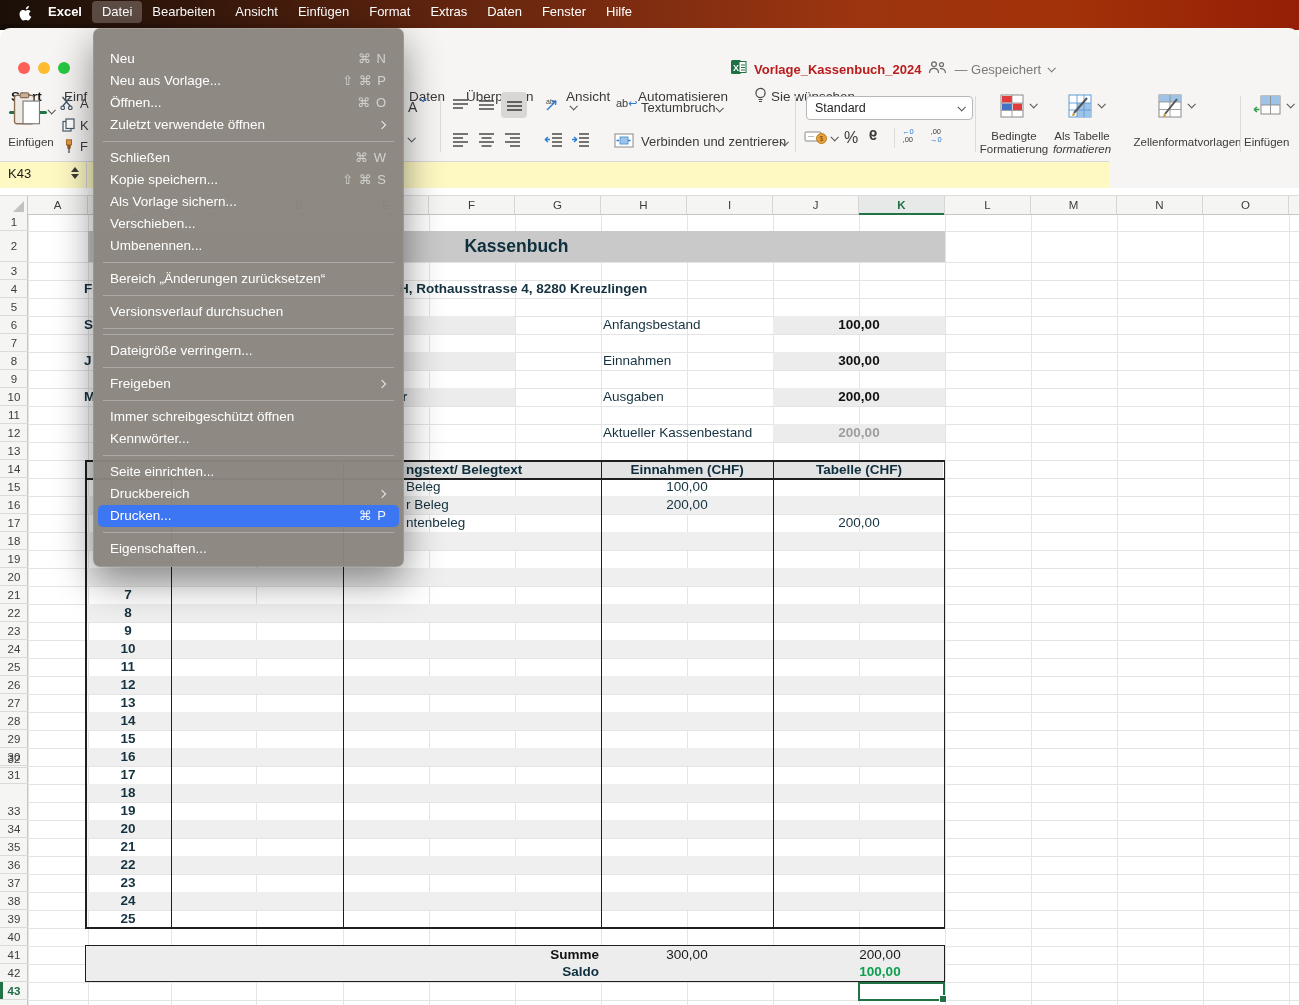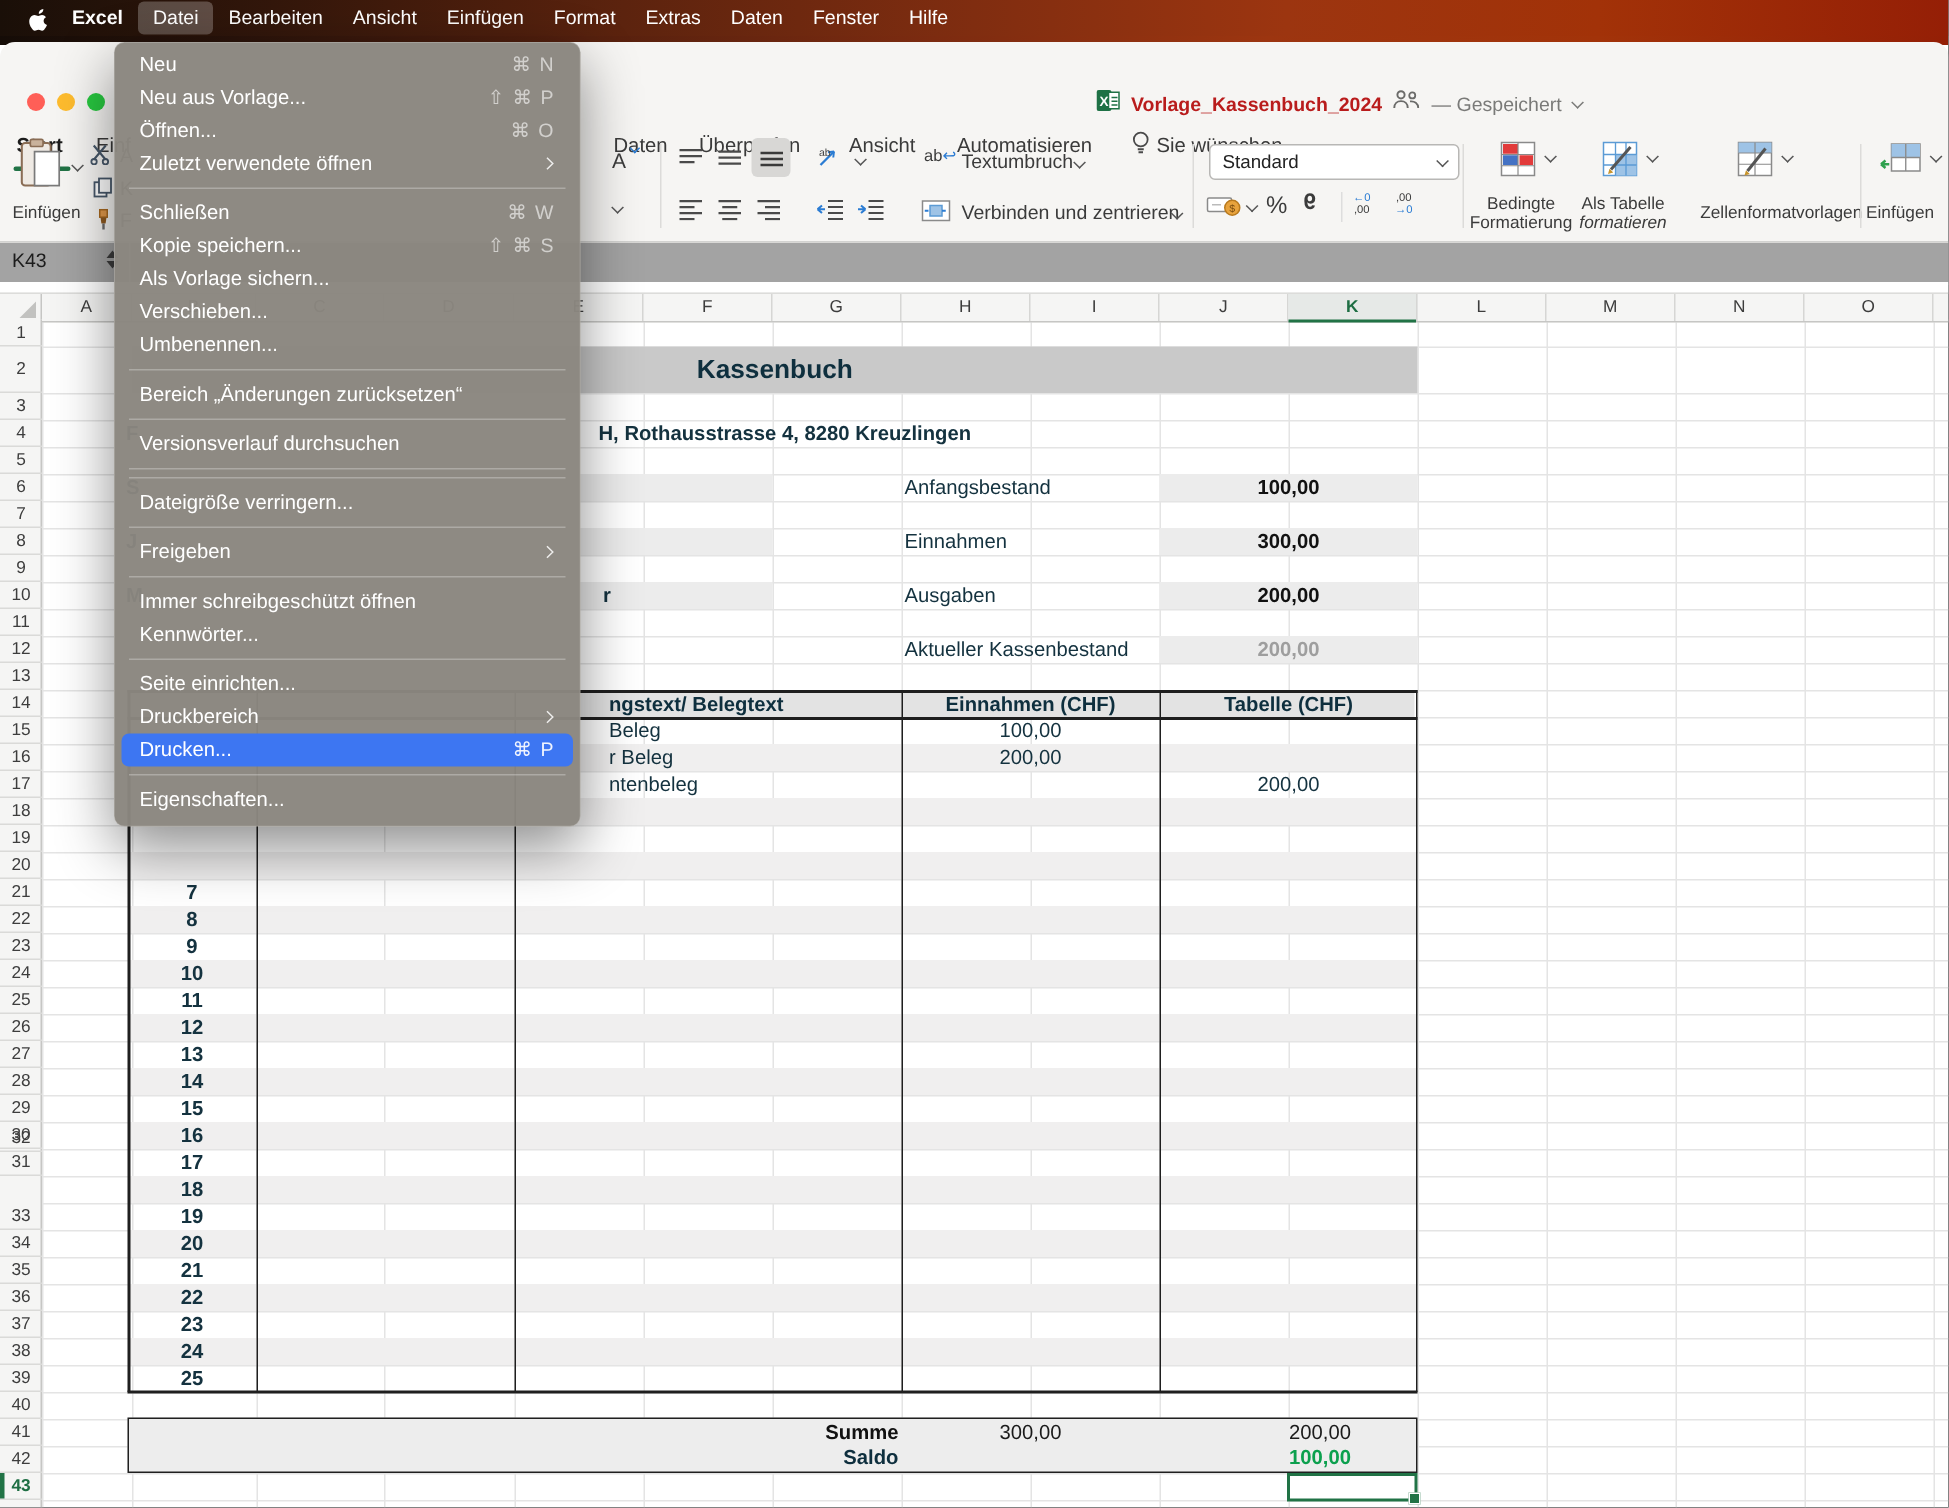--- a/index.html
+++ b/index.html
@@ -35,21 +35,21 @@
   .rlabel{font-size:11.5px;color:#3b3b3b;text-align:center;white-space:nowrap;}
   .rtext{font-size:13px;color:#3b3b3b;white-space:nowrap;}
   .iconbox{position:absolute;display:flex;align-items:center;justify-content:center;}
   .activebox{background:#d8d7d5;border-radius:4px;}
   .stdbox{position:absolute;left:806px;top:8px;width:149px;height:22px;background:#fff;border:1px solid #b8b7b5;
      border-radius:4px;display:flex;align-items:center;padding:0 8px;font-size:12.5px;color:#222;}
   .stdbox .chev{margin-left:auto;color:#555;}
   .decico{position:absolute;font-size:7.5px;line-height:8px;color:#3b3b3b;text-align:center;}
   .decico b{color:#2b7cd3;font-weight:normal;}
   
-  .formularow{position:absolute;left:0;top:133px;width:1299px;height:27px;background:#a3a3a3;
+  .formularow{position:absolute;left:0;top:133px;width:1109px;height:27px;background:#fef9c3;
      border-top:1px solid #d8d7d5;border-bottom:1px solid #cfcecd;}
   .namebox{position:absolute;left:8px;top:4px;font-size:13px;color:#1c1c1c;}
   .spin{position:absolute;left:71px;top:5px;display:flex;flex-direction:column;gap:2px;}
   .spin i{width:0;height:0;border-left:4px solid transparent;border-right:4px solid transparent;}
   .spin .up{border-bottom:5px solid #3c3c3c;}
   .spin .dn{border-top:5px solid #3c3c3c;}
   .fdivider{position:absolute;left:86px;top:0;bottom:0;width:1px;background:#d8d7d5;}
   .whitegap{position:absolute;left:0;top:160px;width:1299px;height:7px;background:#fff;}
   
   .sheet{position:absolute;inset:0;z-index:2;}
@@ -77,23 +77,23 @@
      font-weight:bold;font-size:17.5px;line-height:31px;color:#0e2f3e;}
   .graycell{background:#ececec;}
   .valcell{left:773px;width:172px;text-align:center;font-weight:bold;color:#111;}
   .tableline{background:#1f1f1f;position:absolute;z-index:2;}
   .thead{font-weight:bold;color:#0e2f3e;}
   .cellcenter{text-align:center;}
   .selbox{position:absolute;left:858px;top:982px;width:87px;height:19px;border:2px solid #217346;
      box-sizing:border-box;z-index:4;}
   .selbox .handle{position:absolute;right:-4px;bottom:-4px;width:6px;height:6px;background:#217346;border:1px solid #fff;}
   
-  .filemenu{position:absolute;left:76px;top:28px;width:311px;z-index:9;border-radius:7px;
+  .filemenu{position:absolute;left:93px;top:28px;width:311px;z-index:9;border-radius:7px;
     background:rgba(138,134,127,.97);box-shadow:0 14px 38px rgba(0,0,0,.45),0 0 0 .5px rgba(255,255,255,.25) inset;
-    padding:4px 0 7px;}
+    padding:20px 0 7px;}
   .fm-item{height:22px;line-height:22px;margin:0 5px;padding:0 12px;border-radius:5px;color:#fff;
     font-size:13.5px;display:flex;align-items:center;}
   .fm-item.hl{background:#3d76f2;}
   .fm-label{flex:1;white-space:nowrap;}
   .fm-short{color:rgba(255,255,255,.6);font-size:13px;letter-spacing:1px;}
   .fm-item.hl .fm-short{color:rgba(255,255,255,.92);}
   .fm-sub{color:rgba(255,255,255,.85);margin-right:2px;}
   .fm-sep{height:1px;background:rgba(255,255,255,.28);margin:5px 10px;}
 </style>
 </head>

